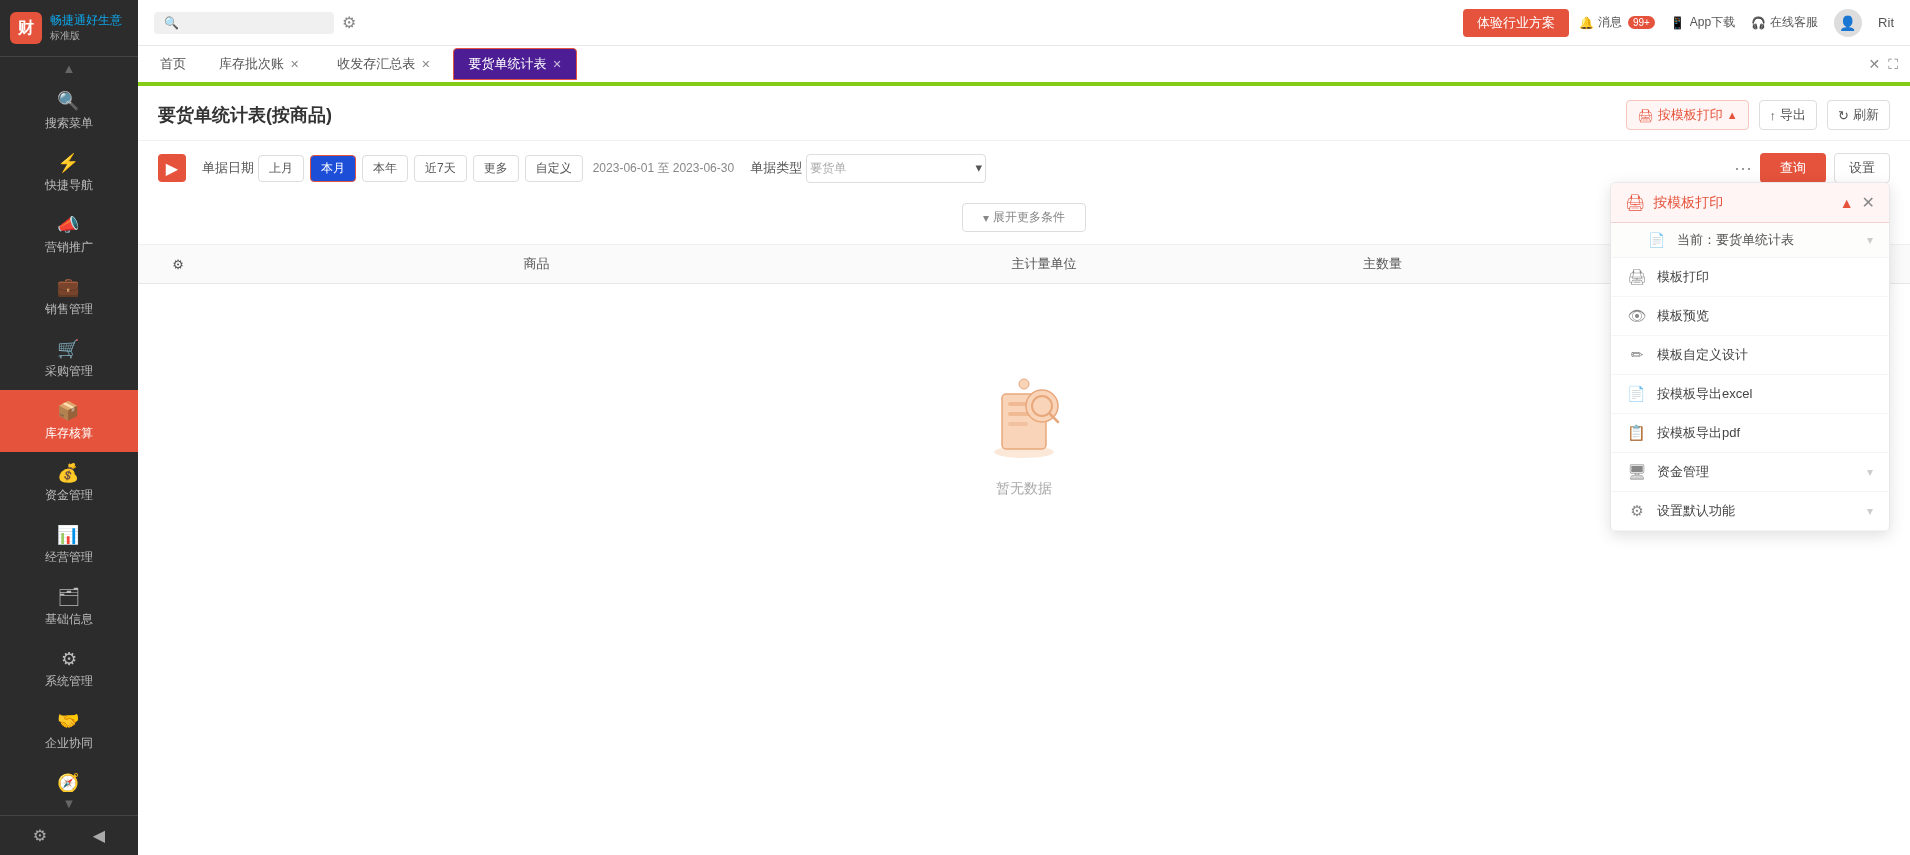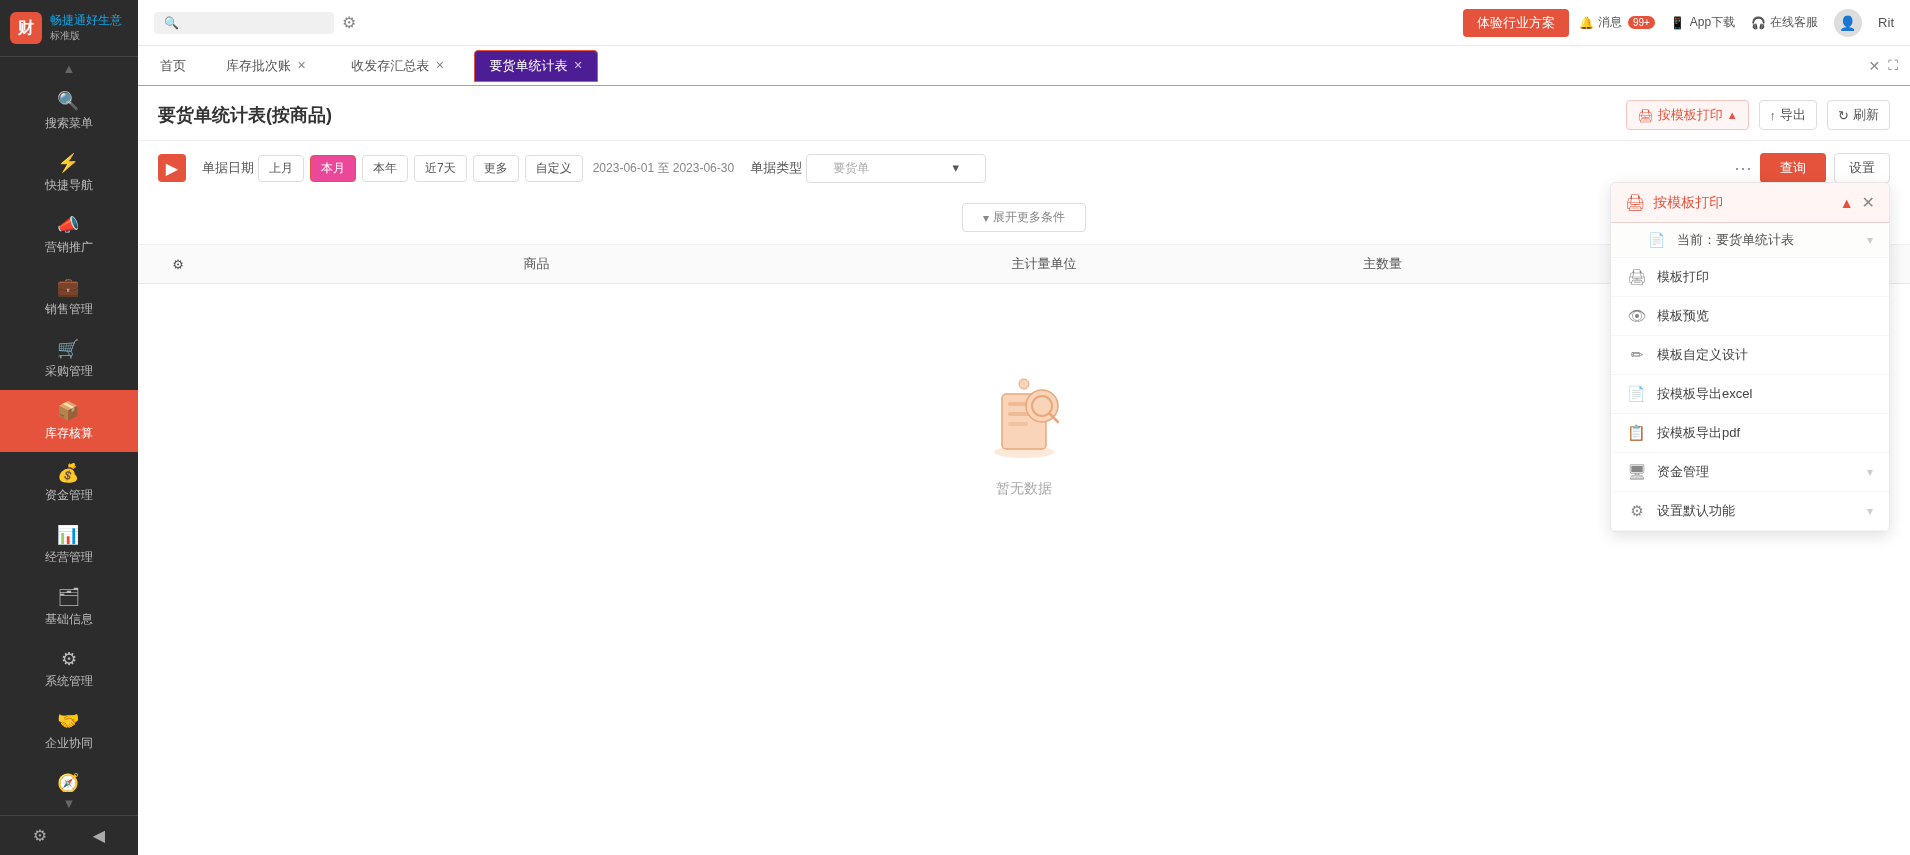--- a/index.html
+++ b/index.html
@@ -96,22 +96,22 @@
       display: flex; align-items: center; justify-content: center; color: #888; font-size: 14px;
     }
 
     
     .tabs-bar {
       background: #fff;
       height: 40px;
       display: flex;
       align-items: center;
       padding: 0 12px;
-      border-bottom: 1px solid #84cc16;
-      gap: 15px;
+      border-bottom: 4px solid #84cc16;
+      gap: 8px;
       flex-shrink: 0;
     }
     .tab {
       display: flex; align-items: center; gap: 6px;
       padding: 6px 14px; border-radius: 4px 4px 0 0;
       cursor: pointer; font-size: 13px; color: #555;
       border: 1px solid transparent;
     }
     .tab.active {
       background: #4c1d95; color: #fff;
@@ -175,25 +175,25 @@
       display: flex; align-items: center; justify-content: center;
       color: #fff; cursor: pointer; font-size: 16px;
     }
     .filter-group { display: flex; align-items: center; gap: 4px; }
     .filter-label { color: #555; font-size: 13px; }
     .date-group { display: flex; align-items: center; gap: 6px; }
     .date-btn {
       padding: 4px 10px; border-radius: 4px; cursor: pointer;
       font-size: 12px; color: #555; border: 1px solid #ddd; background: #fff;
     }
-    .date-btn.active { background: #ec4899; color: #fff; border-color: #e5533c; }
+    .date-btn.active { background: #1d4ed8; color: #fff; border-color: #e5533c; }
     .date-range { font-size: 12px; color: #888; margin-left: 4px; }
     .filter-select {
       display: flex; align-items: flex-start; gap: 4px;
-      padding: 5px 26px; border: 1px solid #ddd; border-radius: 4px;
+      padding: 5px 3px; border: 1px solid #ddd; border-radius: 4px;
       background: #fff; cursor: pointer; font-size: 13px; color: #555; min-width: 180px;
     }
     .filter-select-label { color: #aaa; font-size: 12px; margin-right: 4px; }
     .filter-more-row {
       width: 100%; display: flex; justify-content: center; margin-top: 4px;
     }
     .expand-more-btn {
       display: flex; align-items: center; gap: 4px;
       padding: 5px 20px; border: 1px solid #ddd; border-radius: 4px;
       background: #fff; cursor: pointer; font-size: 12px; color: #888;

